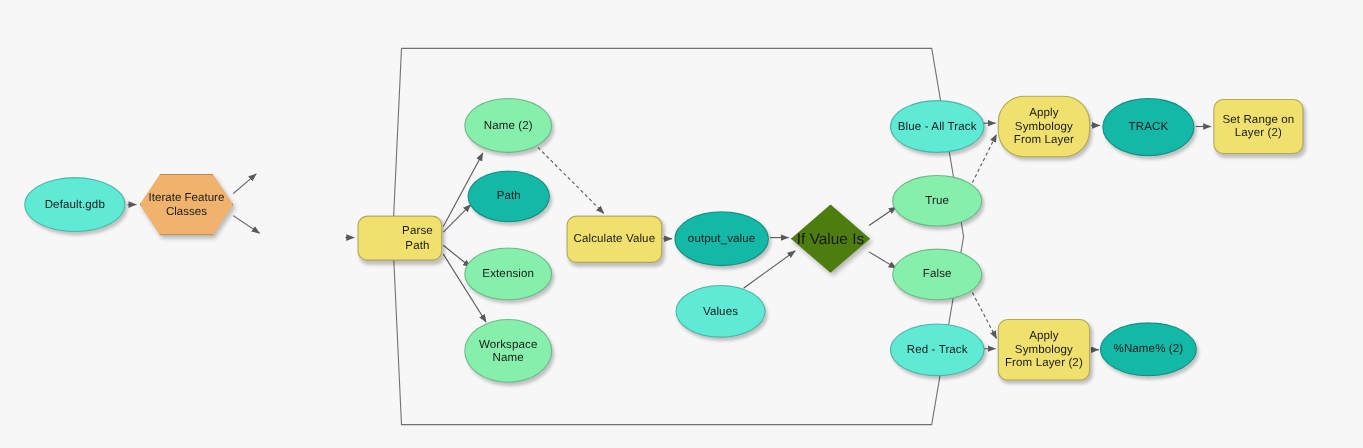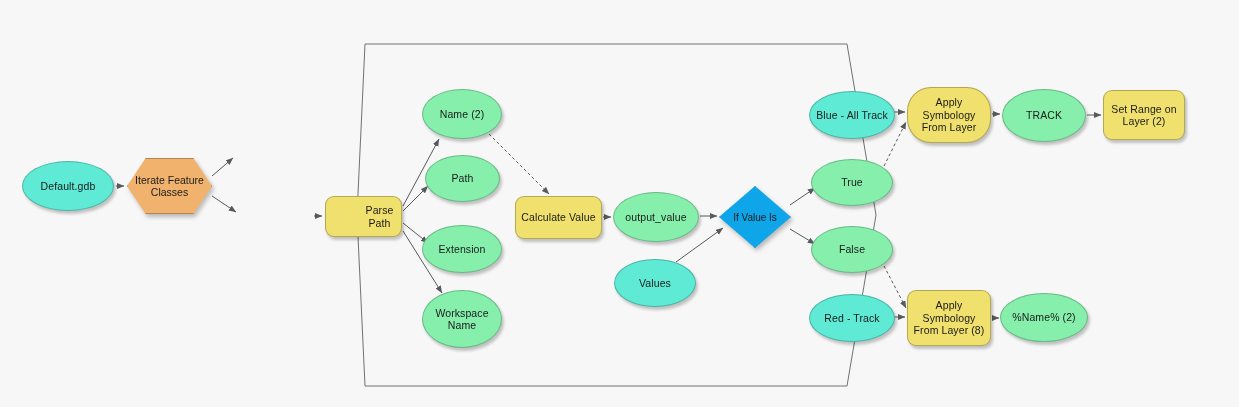--- a/index.html
+++ b/index.html
@@ -40,21 +40,21 @@
   .node span { display: block; width: 100%; }
 
   
   .ell {
     border-radius: 50%;
     border: 1px solid rgba(0,0,0,0.22);
     box-shadow: 2px 3px 3px rgba(0,0,0,0.22);
   }
   .ell.blue-dark  { background: #5eead4; }
   .ell.blue-light { background: #86efac; }
-  .ell.green      { background: #86efac; }
+  .ell.green      { background: #14b8a6; }
 
   
   .tool {
     background: #f0e06d;
     border: 1px solid rgba(0,0,0,0.25);
     border-radius: 9px;
     box-shadow: 2px 3px 3px rgba(0,0,0,0.22);
   }
 
   
@@ -83,30 +83,30 @@
 
   
   .diawrap {
     position: absolute;
     z-index: 3;
     filter: drop-shadow(2px 3px 2px rgba(0,0,0,0.25));
   }
   .dia {
     width: 100%;
     height: 100%;
-    background: #0ea5e9;
+    background: #4d7c0f;
     border: 1px solid rgba(0,0,0,0.25);
     box-sizing: border-box;
     -webkit-clip-path: polygon(50% 0%, 100% 50%, 50% 100%, 0% 50%);
     clip-path: polygon(50% 0%, 100% 50%, 50% 100%, 0% 50%);
     display: flex;
     align-items: center;
     justify-content: center;
     text-align: right;
-    font-size: 10px;
+    font-size: 14px;
     color: #1a1a1a;
   }
 </style>
 </head>
 <body>
 
 <div id="canvas">
 
   <svg id="edges" viewBox="0 0 1239 407" xmlns="http://www.w3.org/2000/svg">
     <defs>
@@ -214,20 +214,20 @@
 
   <div class="node ell green" style="left:1002px; top:89px; width:84px; height:53px;">
     <span>TRACK</span>
   </div>
 
   <div class="node tool" style="left:1103px; top:90px; width:82px; height:50px;">
     <span>Set Range on Layer (2)</span>
   </div>
 
   <div class="node tool" style="left:907px; top:290px; width:84px; height:56px;">
-    <span>Apply Symbology From Layer (8)</span>
+    <span>Apply Symbology From Layer (2)</span>
   </div>
 
   <div class="node ell green" style="left:1000px; top:293px; width:88px; height:49px;">
     <span>%Name% (2)</span>
   </div>
 
 </div>
 
 </body></html>

